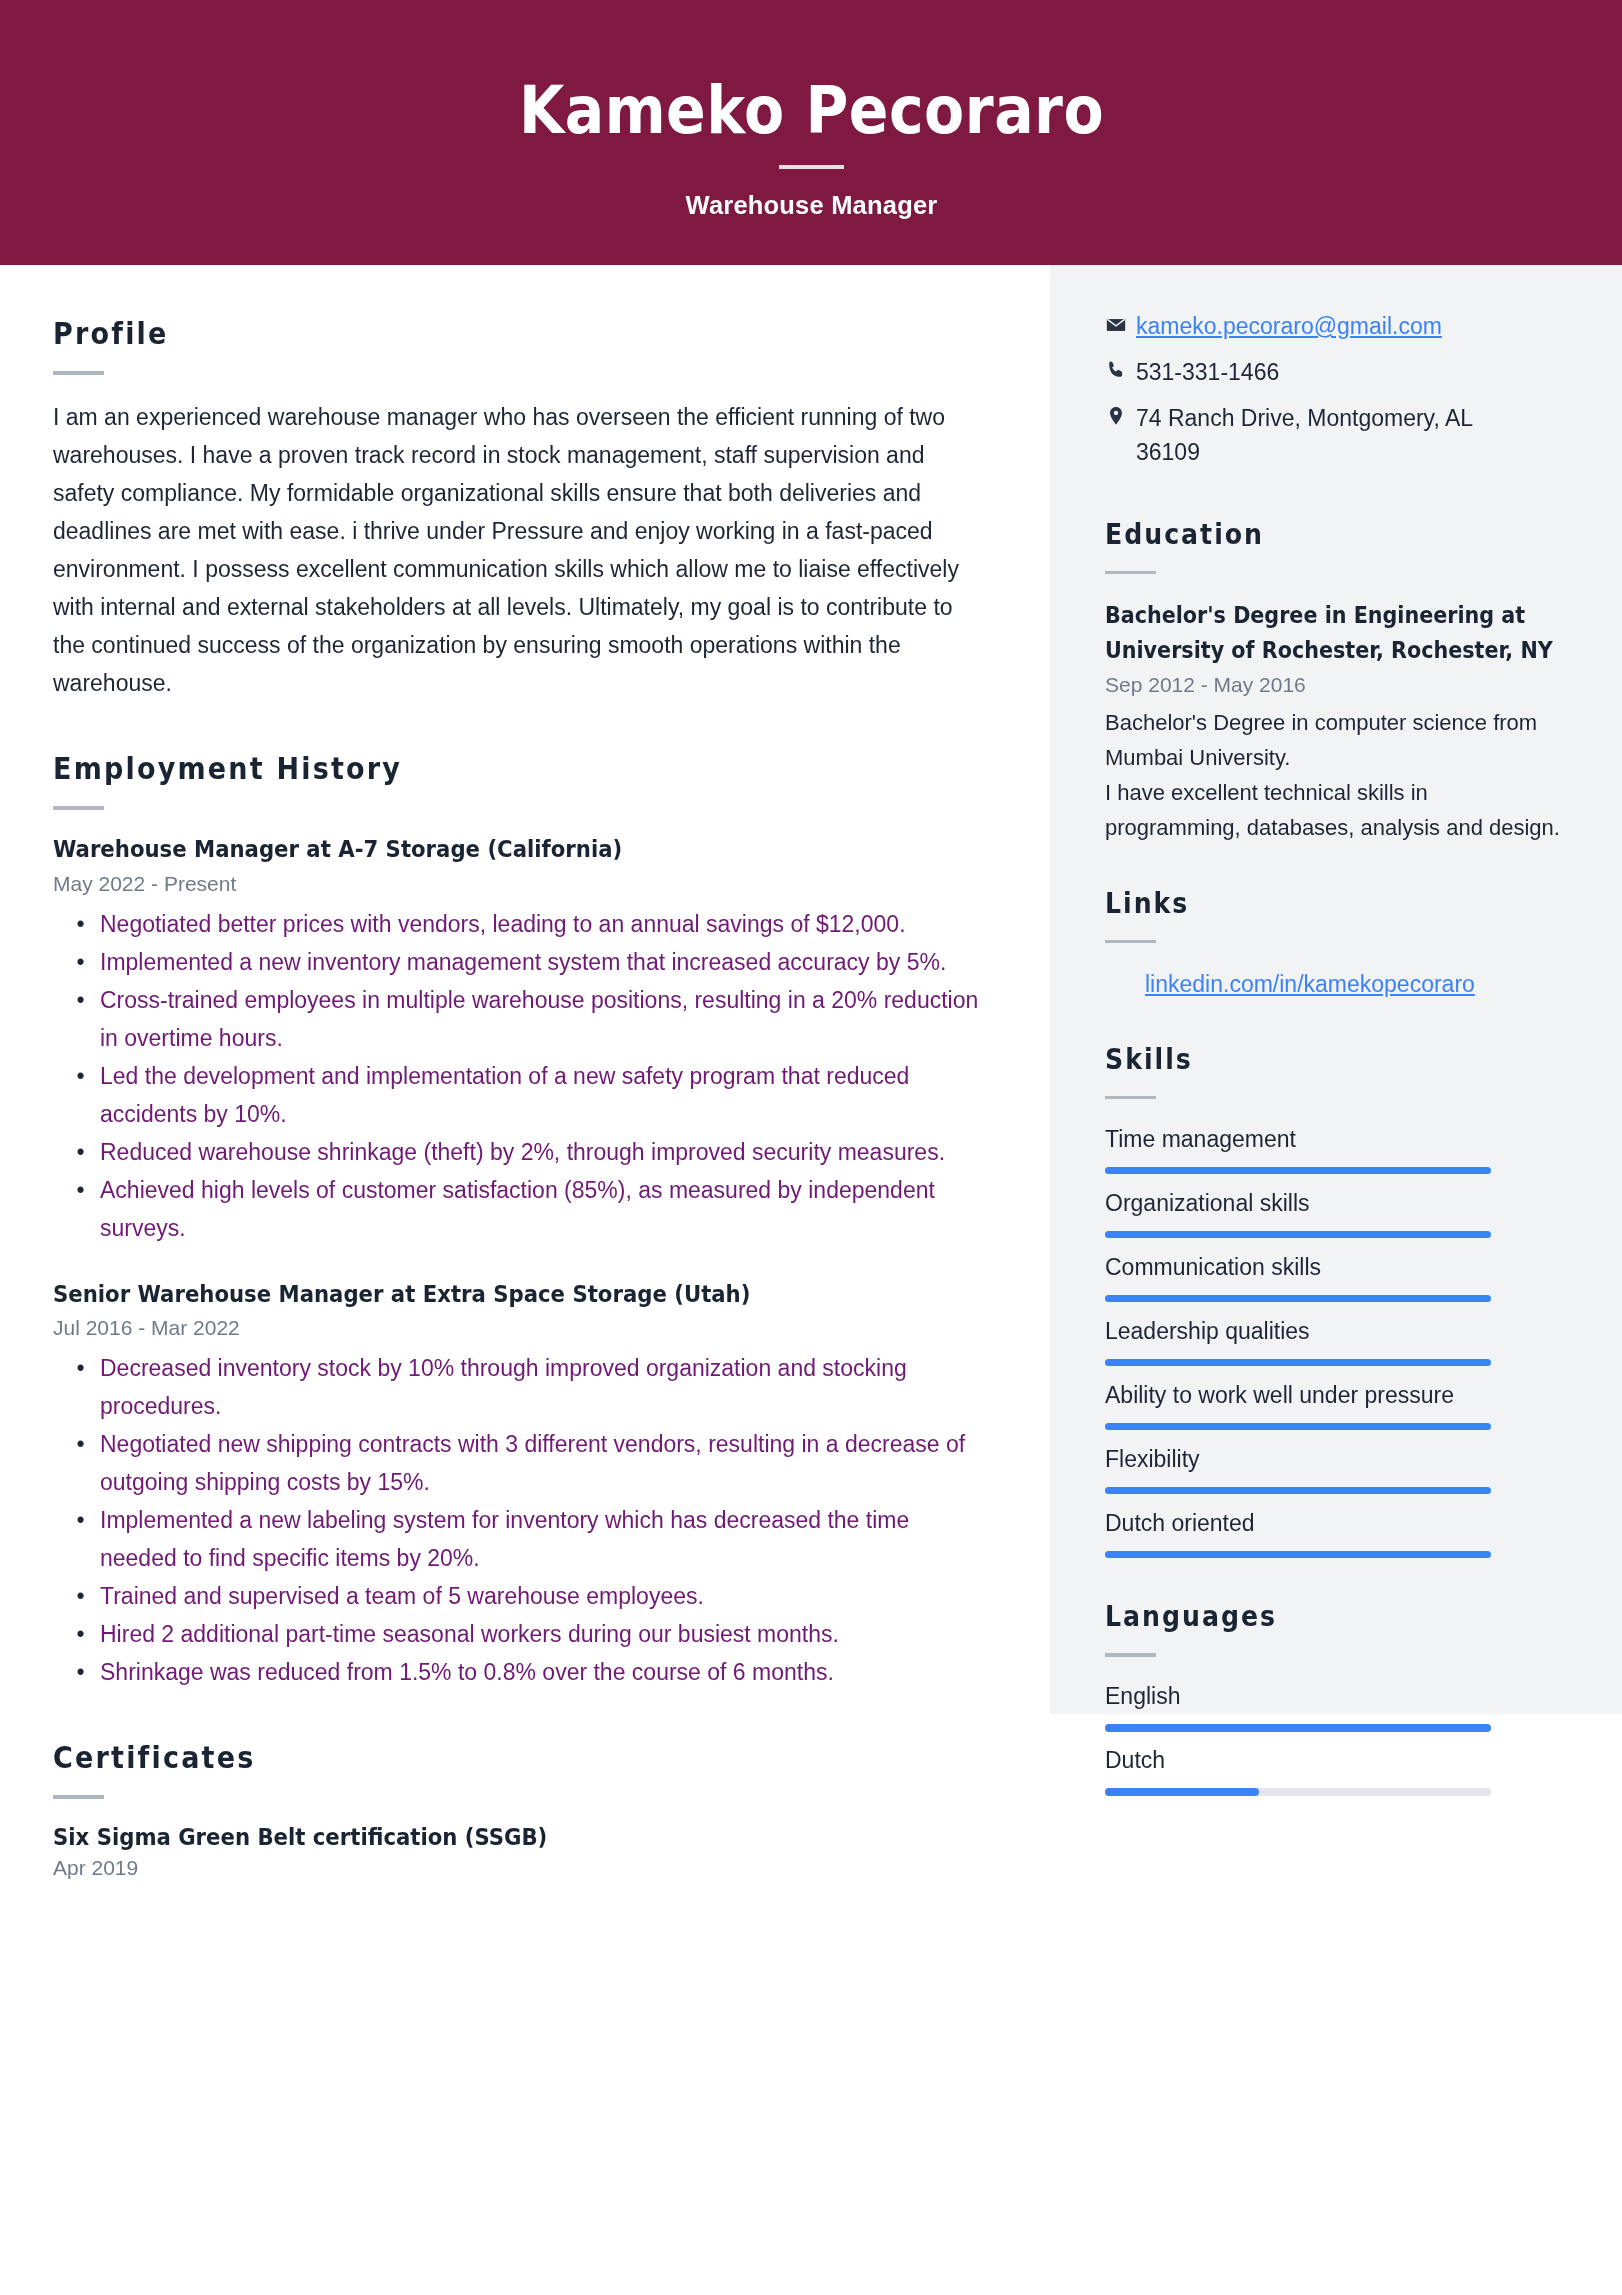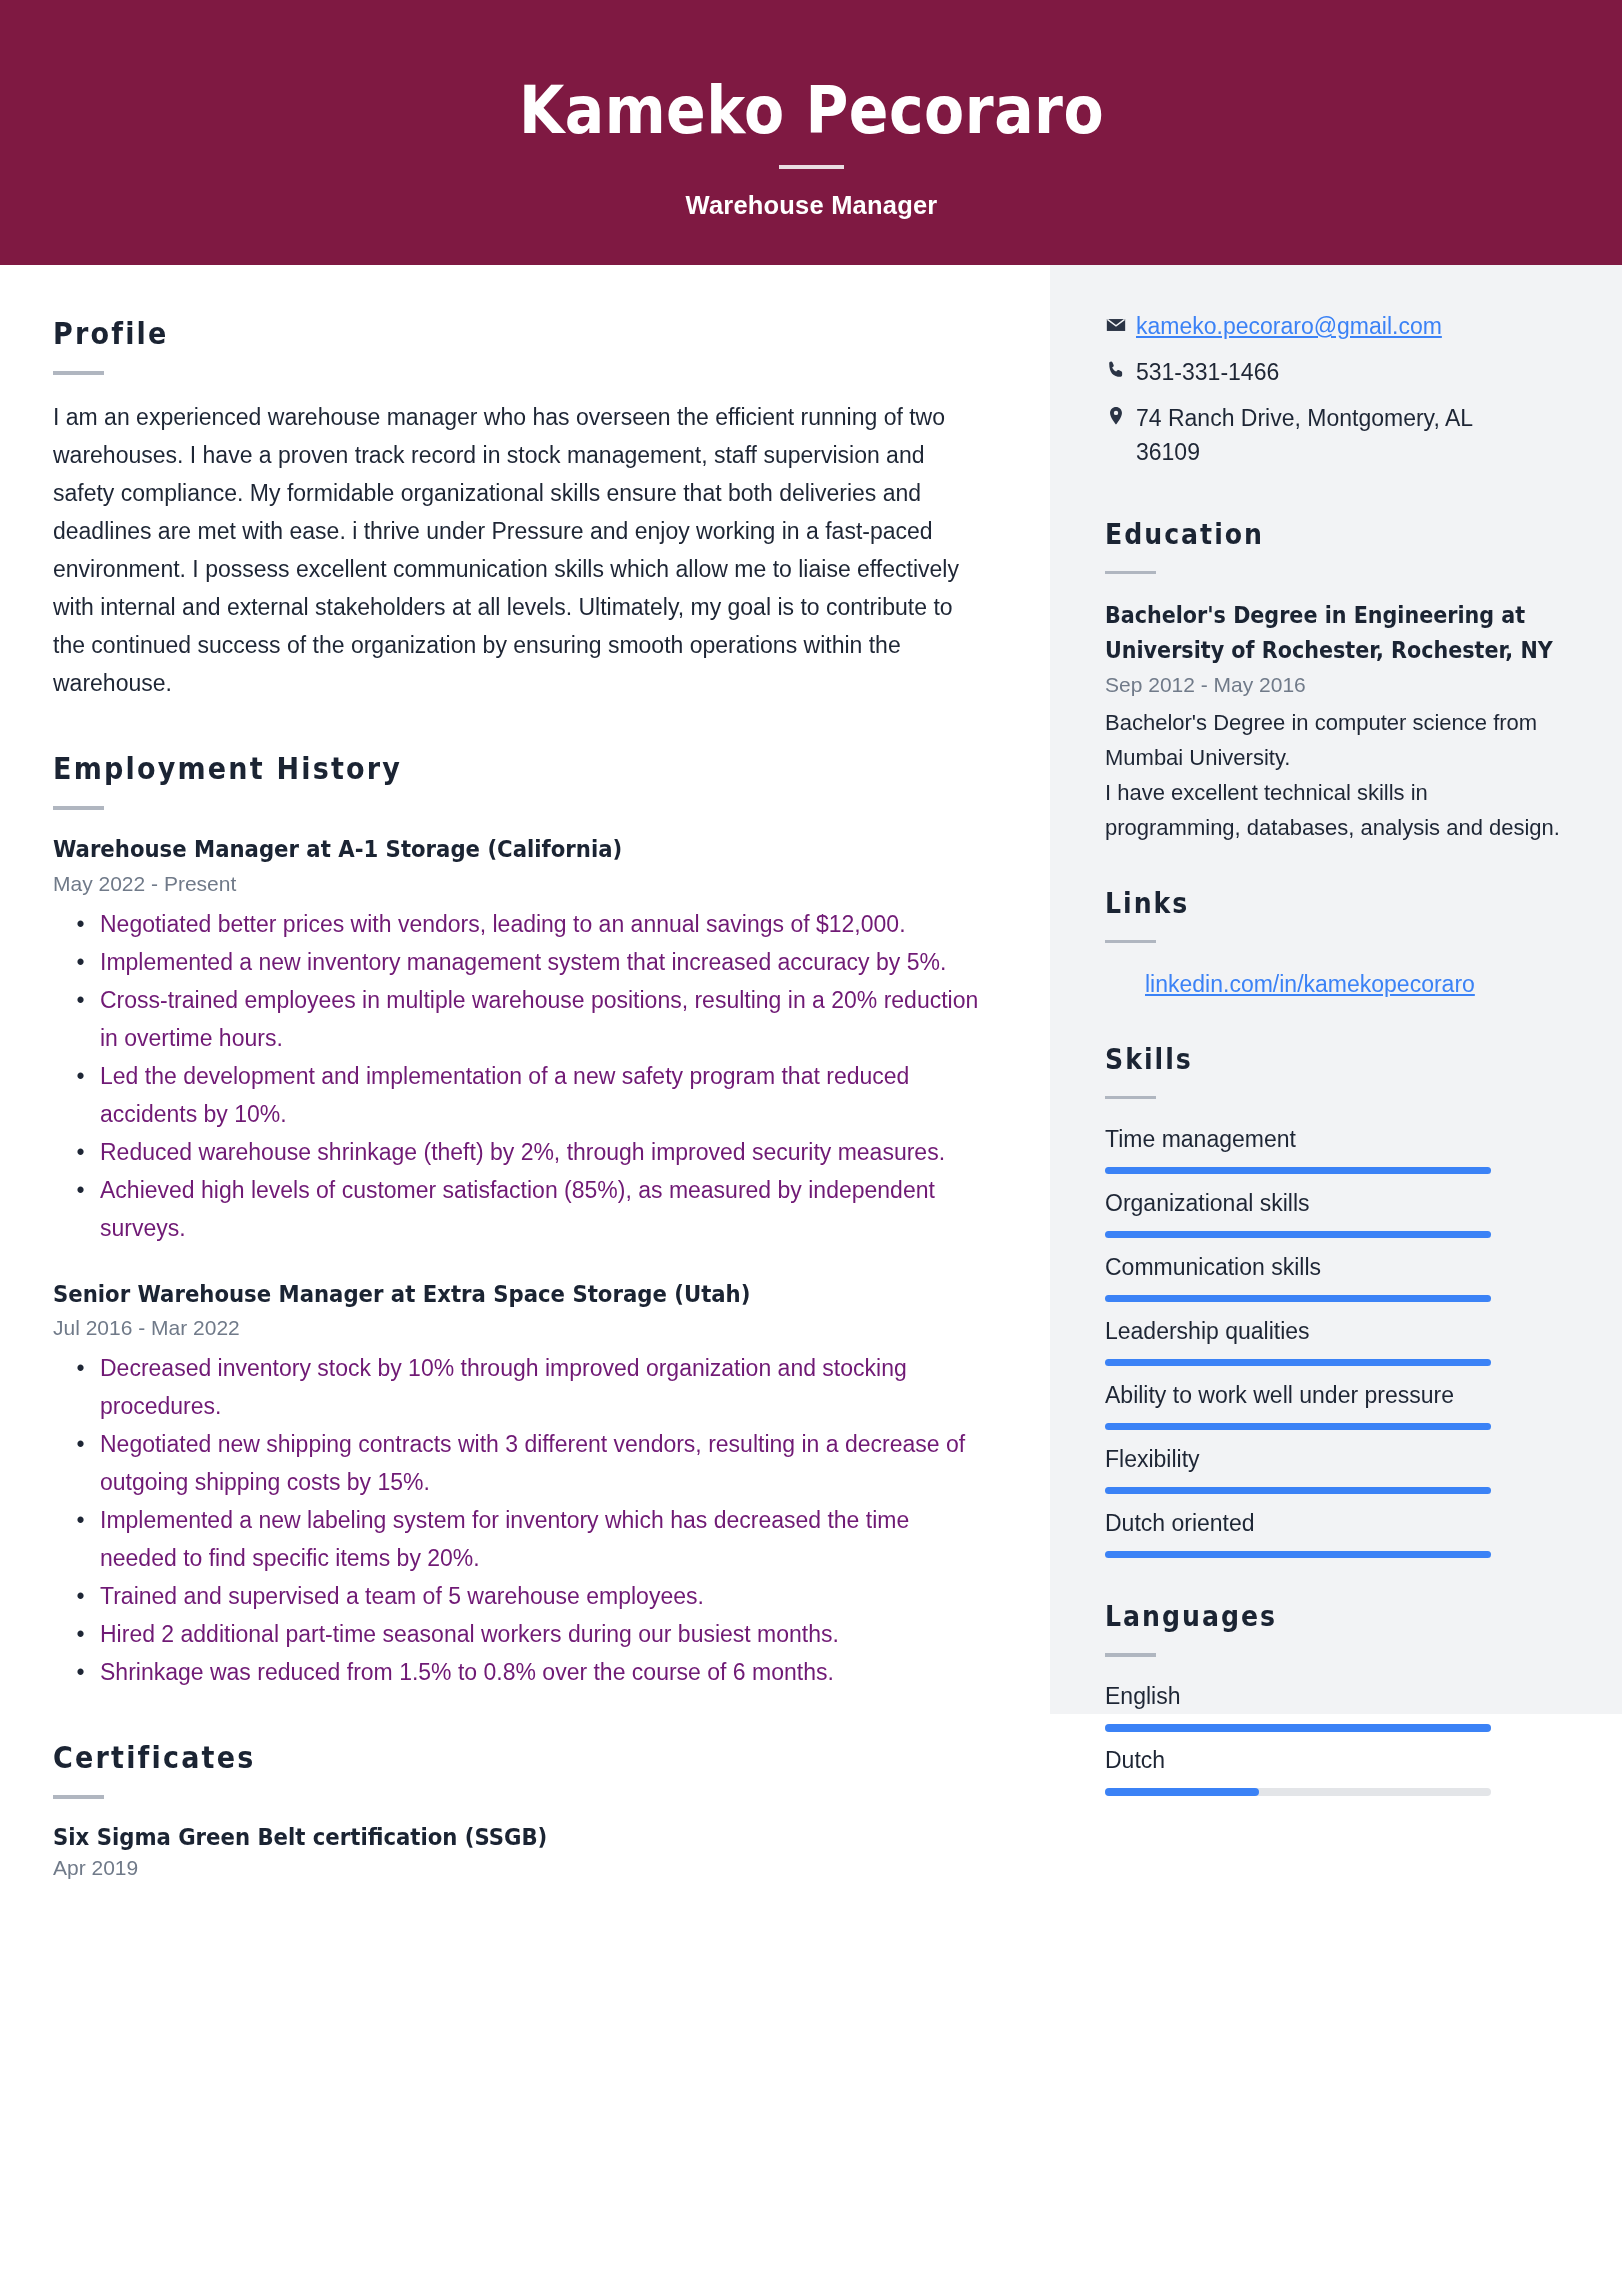--- a/index.html
+++ b/index.html
@@ -243,21 +243,21 @@
         <h2 class="sec-title">Profile</h2>
         <div class="sec-rule"></div>
         <p class="profile-text">I am an experienced warehouse manager who has overseen the efficient running of two warehouses. I have a proven track record in stock management, staff supervision and safety compliance. My formidable organizational skills ensure that both deliveries and deadlines are met with ease. i thrive under Pressure and enjoy working in a fast-paced environment. I possess excellent communication skills which allow me to liaise effectively with internal and external stakeholders at all levels. Ultimately, my goal is to contribute to the continued success of the organization by ensuring smooth operations within the warehouse.</p>
       </div>
 
       <div class="sec-block">
         <h2 class="sec-title">Employment History</h2>
         <div class="sec-rule"></div>
 
         <div class="job">
-          <div class="job-title">Warehouse Manager at A-1 Storage (California)</div>
+          <div class="job-title">Warehouse Manager at A-7 Storage (California)</div>
           <div class="job-date">May 2022 - Present</div>
           <ul class="bullets">
             <li>Negotiated better prices with vendors, leading to an annual savings of $12,000.</li>
             <li>Implemented a new inventory management system that increased accuracy by 5%.</li>
             <li>Cross-trained employees in multiple warehouse positions, resulting in a 20% reduction in overtime hours.</li>
             <li>Led the development and implementation of a new safety program that reduced accidents by 10%.</li>
             <li>Reduced warehouse shrinkage (theft) by 2%, through improved security measures.</li>
             <li>Achieved high levels of customer satisfaction (85%), as measured by independent surveys.</li>
           </ul>
         </div>

